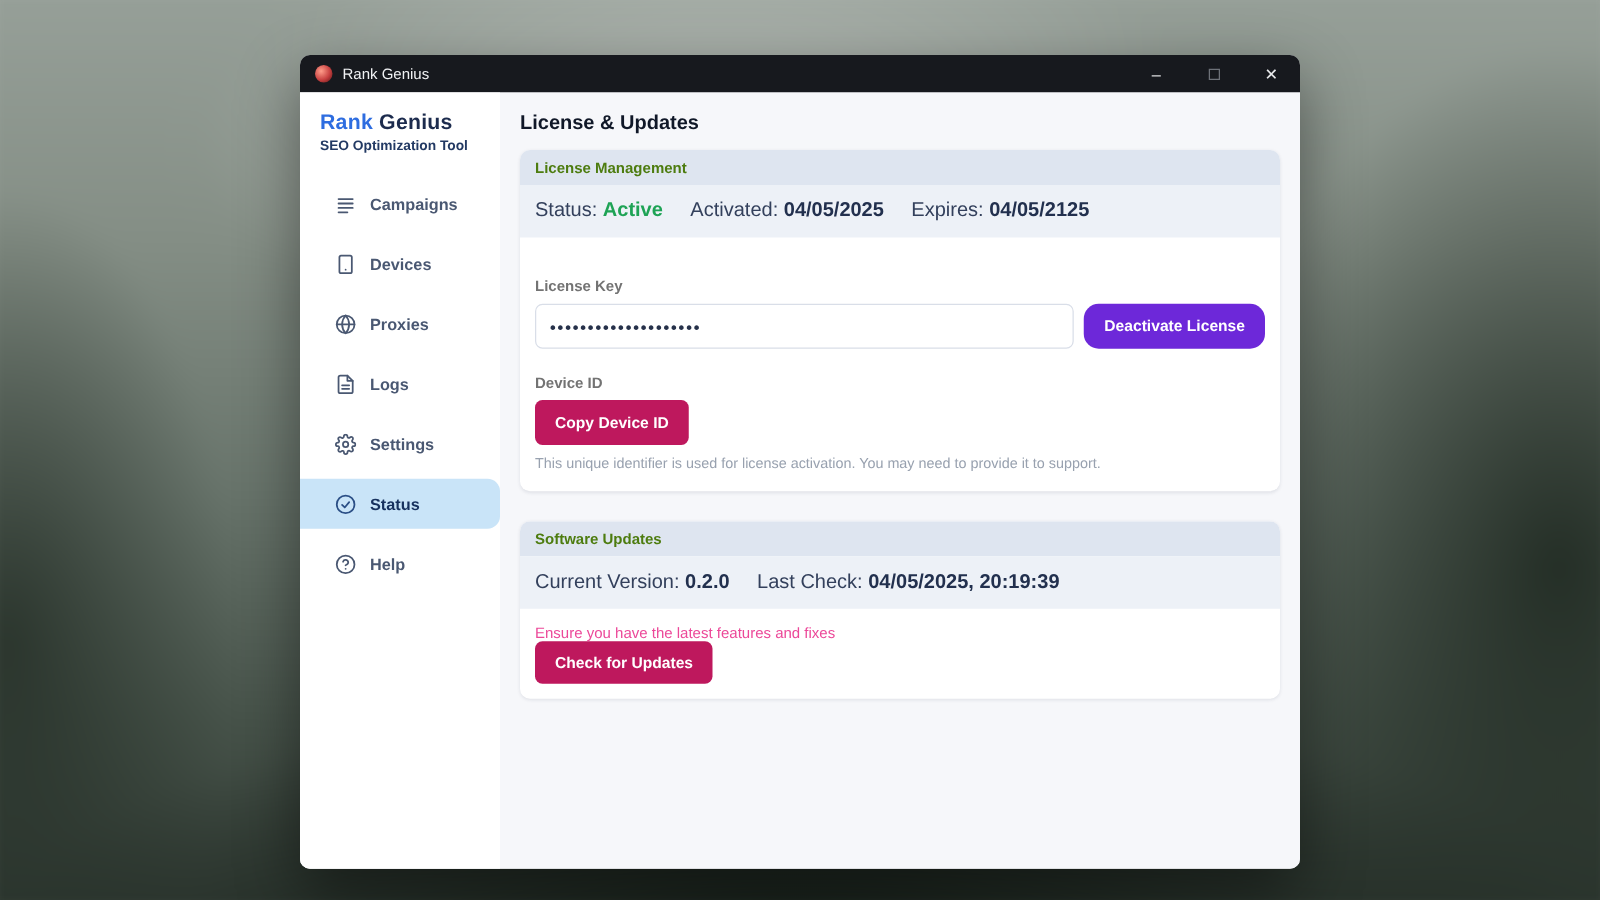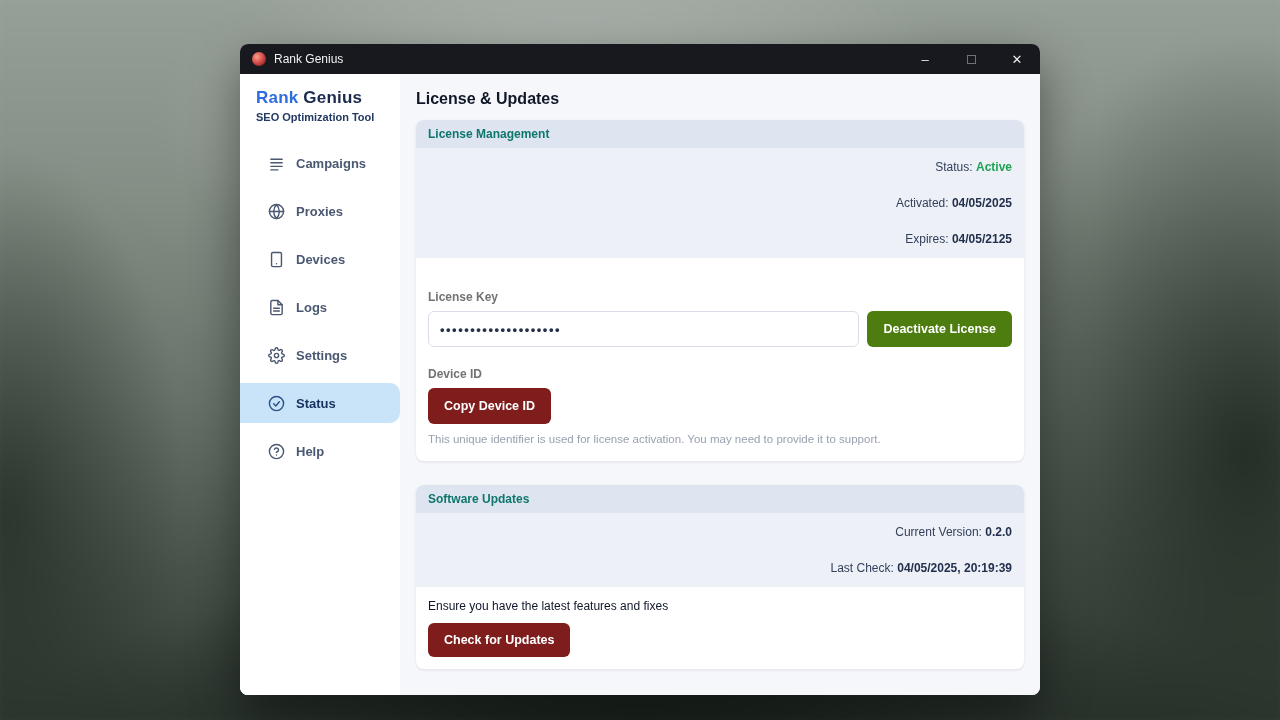--- a/index.html
+++ b/index.html
@@ -65,25 +65,25 @@
 
   
   .content { flex:1; padding:16px 16px 16px 16px; min-width:0; }
   .page-title { font-size:16px; font-weight:bold; color:#101828; margin-bottom:12px; }
 
   .card {
     background:#ffffff; border-radius:8px; overflow:hidden;
     box-shadow:0 1px 3px rgba(20,30,55,.10); margin-bottom:24px;
   }
   .card-header {
-    background:#dee5f0; padding:7px 12px; font-size:12px; font-weight:bold; color:#0f766e;
+    background:#dee5f0; padding:7px 12px; font-size:12px; font-weight:bold; color:#4d7c0f;
   }
   .meta-row {
-    background:#edf1f7; padding:12px; font-size:12px; color:#33405c;
-    display:flex; gap:22px; align-items:flex-end;flex-direction:column;
+    background:#edf1f7; padding:12px; font-size:16px; color:#33405c;
+    display:flex; gap:22px; align-items:center;
   }
   .meta-row b { color:#22304e; }
   .val-green { color:#1ea355; font-weight:bold; }
   .card-body { padding:12px; }
 
   .note-box {
     border:1px solid #a9e2cd; background:#e9faf2; border-radius:6px;
     padding:8px 10px; font-size:12px; color:#12957d;
   }
   .note-box b { color:#0c8a73; }
@@ -93,26 +93,26 @@
   .text-input {
     flex:1; height:36px; border:1px solid #d9dee8; border-radius:6px;
     padding:0 11px; background:#fff; color:#26314a; outline:none;
   }
   .key-input { font-size:13px; font-weight:bold; letter-spacing:1.5px; }
   .mono-input { font-family:"DejaVu Sans Mono", monospace; font-size:13px; color:#323c50; }
 
   .btn { height:36px; border:none; border-radius:6px; padding:0 16px;
     font-family:"Liberation Sans", sans-serif; font-size:12.5px; font-weight:bold;
     color:#fff; cursor:pointer; white-space:nowrap; }
-  .btn-pink { background:#4d7c0f; }
-  .btn-dark { background:#7f1d1d;text-align:center; }
+  .btn-pink { background:#6d28d9;border-radius:12px; }
+  .btn-dark { background:#be185d;text-align:center; }
 
   .hint-text { font-size:11.5px; color:#98a1af; margin-top:9px; padding-bottom:4px; }
 
-  .updates-hint { font-size:12px; color:#0f172a; margin-bottom:10px; font-weight:500; }
+  .updates-hint { font-size:12px; color:#ec4899; font-weight:500; }
   .btn-check { height:34px; }
 </style>
 </head>
 <body>
 
 <div class="wallpaper"></div>
 
 <div class="window">
 
   <div class="titlebar">
@@ -142,32 +142,32 @@
           <svg viewBox="0 0 24 24">
               <line x1="4" y1="6" x2="20" y2="6"></line>
               <line x1="4" y1="11" x2="20" y2="11"></line>
               <line x1="4" y1="16" x2="20" y2="16"></line>
               <line x1="4" y1="21" x2="14" y2="21"></line>
             </svg>
           <span>Campaigns</span>
         </div>
         <div class="nav-item">
           <svg viewBox="0 0 24 24">
+              <rect x="5" y="2" width="14" height="20" rx="2"></rect>
+              <line x1="12" y1="18" x2="12.01" y2="18"></line>
+            </svg>
+          <span>Devices</span>
+        </div>
+        <div class="nav-item">
+          <svg viewBox="0 0 24 24">
               <circle cx="12" cy="12" r="10"></circle>
               <line x1="2" y1="12" x2="22" y2="12"></line>
               <path d="M12 2a15.3 15.3 0 0 1 4 10 15.3 15.3 0 0 1-4 10 15.3 15.3 0 0 1-4-10 15.3 15.3 0 0 1 4-10z"></path>
             </svg>
           <span>Proxies</span>
-        </div>
-        <div class="nav-item">
-          <svg viewBox="0 0 24 24">
-              <rect x="5" y="2" width="14" height="20" rx="2"></rect>
-              <line x1="12" y1="18" x2="12.01" y2="18"></line>
-            </svg>
-          <span>Devices</span>
         </div>
         <div class="nav-item">
           <svg viewBox="0 0 24 24">
               <path d="M14 2H6a2 2 0 0 0-2 2v16a2 2 0 0 0 2 2h12a2 2 0 0 0 2-2V8z"></path>
               <polyline points="14 2 14 8 20 8"></polyline>
               <line x1="16" y1="13" x2="8" y2="13"></line>
               <line x1="16" y1="17" x2="8" y2="17"></line>
             </svg>
           <span>Logs</span>
         </div>

